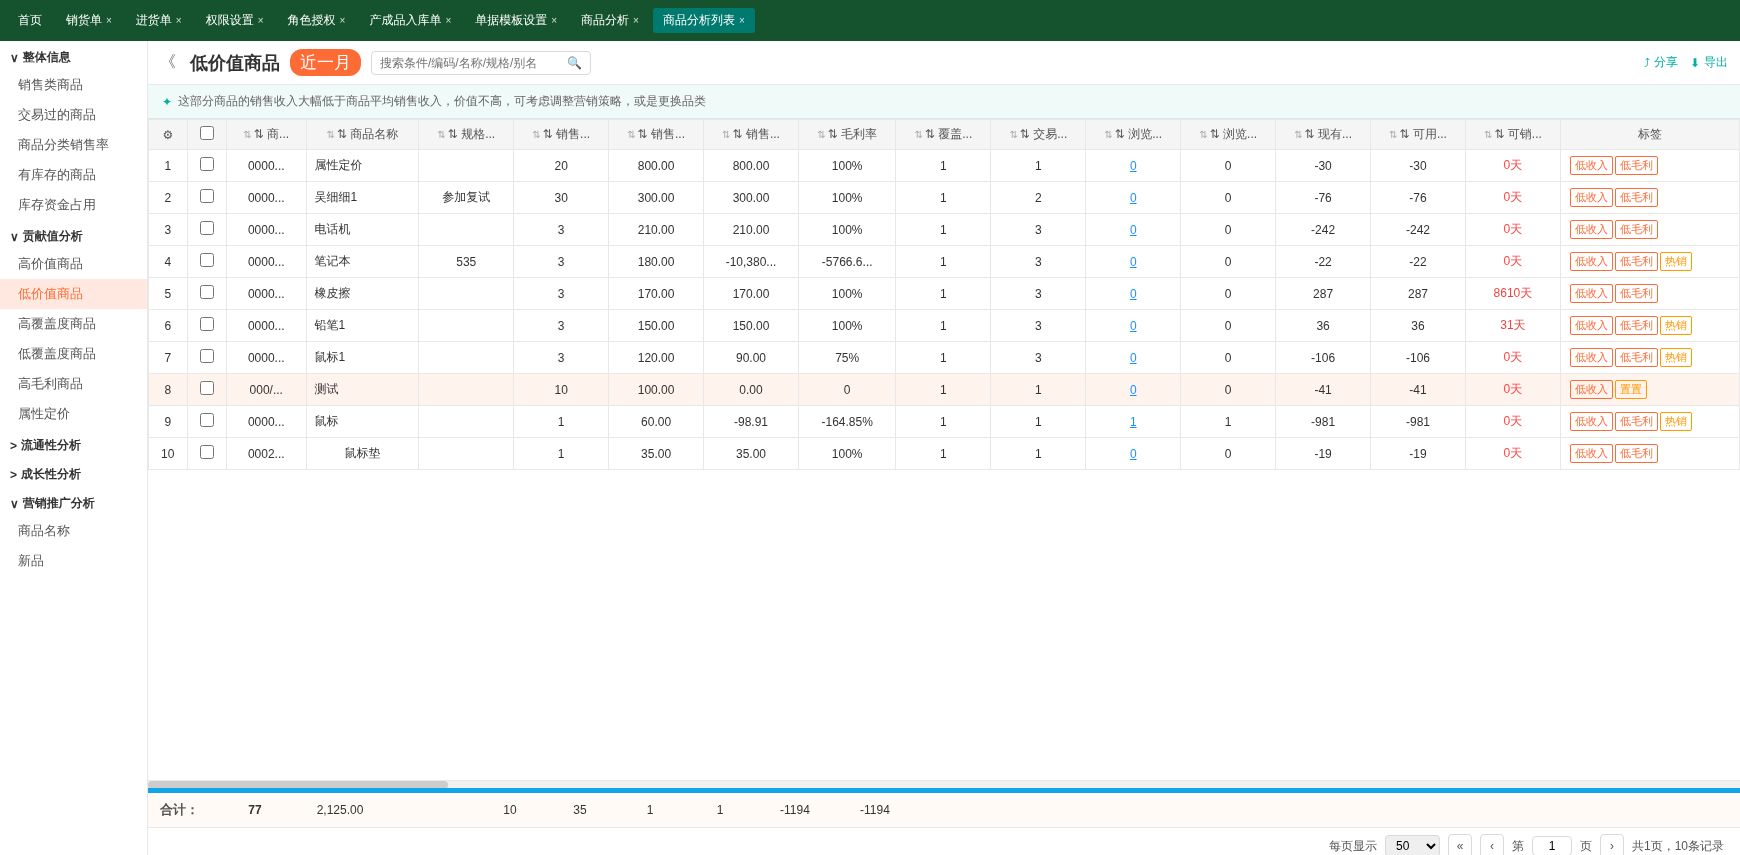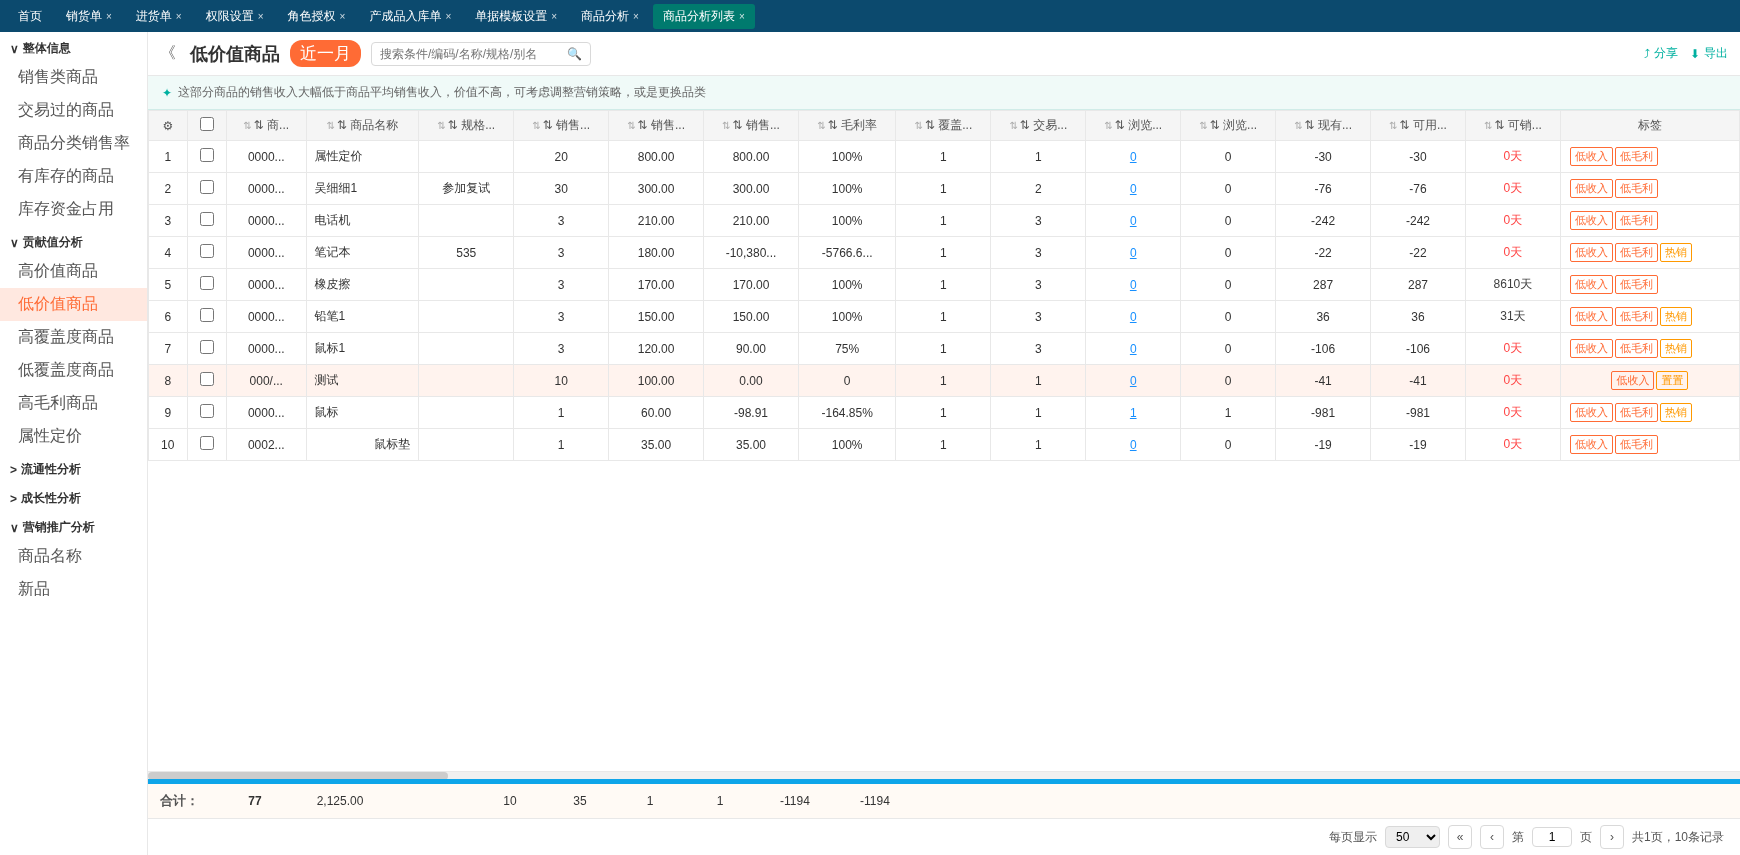--- a/index.html
+++ b/index.html
@@ -1,21 +1,21 @@
 <!DOCTYPE html>
 <html><head>
   <meta charset="utf-8">
   <style>
     * { box-sizing: border-box; margin: 0; padding: 0; font-family: 'Microsoft YaHei', Arial, sans-serif; font-size: 12px; }
     body { background: #f5f5f5; overflow: hidden; }
 
     
     .top-nav {
-      background: #0c4a6e;
-      height: 32px;
+      background: #14532d;
+      height: 41px;
       display: flex;
       align-items: center;
       padding: 0 8px;
       gap: 4px;
     }
     .top-nav .nav-item {
       color: #fff;
       padding: 4px 10px;
       cursor: pointer;
       white-space: nowrap;
@@ -55,21 +55,21 @@
       font-weight: bold;
       font-size: 12px;
       cursor: pointer;
       gap: 4px;
     }
     .sidebar-item {
       padding: 6px 14px 6px 18px;
       color: #555;
       cursor: pointer;
       white-space: nowrap;
-      font-size: 16px;
+      font-size: 13px;
     }
     .sidebar-item.active {
       background: #ffe8e0;
       color: #ff6b35;
     }
 
     
     .content-area {
       flex: 1;
       display: flex;
@@ -191,21 +191,21 @@
       padding: 1px 4px;
       font-size: 11px;
       margin: 1px;
     }
     .tag-low-income { color: #ff6b35; border-color: #ff6b35; }
     .tag-low-margin { color: #ff6b35; border-color: #ff6b35; }
     .tag-hot { color: #ff9900; border-color: #ff9900; }
     .tag-orange { color: #ff9900; border-color: #ff9900; }
 
     .days-text { color: #ff4444; font-size: 12px; }
-    .days-ok { color: #404040; }
+    .days-ok { color: #ef4444; }
 
     .link-style { color: #1890ff; text-decoration: underline; cursor: pointer; }
 
     
     .footer-bar {
       border-top: 5px solid #0ea5e9;
       display: flex;
       align-items: center;
       padding: 6px 12px;
       background: #fffaf5;
@@ -555,21 +555,21 @@
       <td>100.00</td>
       <td>0.00</td>
       <td>0</td>
       <td>1</td>
       <td>1</td>
       <td><span class="link-style">0</span></td>
       <td>0</td>
       <td>-41</td>
       <td>-41</td>
       <td><span class="days-text">0天</span></td>
-      <td style="text-align:center;margin-top:20px;"><span class="tag-label tag-low-income">低收入</span><span class="tag-label tag-orange">置置</span></td>
+      <td style="text-align:left;margin-top:20px;"><span class="tag-label tag-low-income">低收入</span><span class="tag-label tag-orange">置置</span></td>
     </tr>
             <tr>
       <td>9</td>
       <td><input type="checkbox" style=""></td>
       <td>0000...</td>
       <td style="text-align:left;">鼠标</td>
       <td></td>
       <td>1</td>
       <td>60.00</td>
       <td>-98.91</td>
@@ -580,21 +580,21 @@
       <td>1</td>
       <td>-981</td>
       <td>-981</td>
       <td><span class="days-text">0天</span></td>
       <td style="text-align:left;"><span class="tag-label tag-low-income">低收入</span><span class="tag-label tag-low-margin">低毛利</span><span class="tag-label tag-hot">热销</span></td>
     </tr>
             <tr>
       <td>10</td>
       <td><input type="checkbox" style=""></td>
       <td>0002...</td>
-      <td style="text-align:right;">鼠标垫</td>
+      <td style="text-align:center;">鼠标垫</td>
       <td></td>
       <td>1</td>
       <td>35.00</td>
       <td>35.00</td>
       <td>100%</td>
       <td>1</td>
       <td>1</td>
       <td><span class="link-style">0</span></td>
       <td>0</td>
       <td>-19</td>

